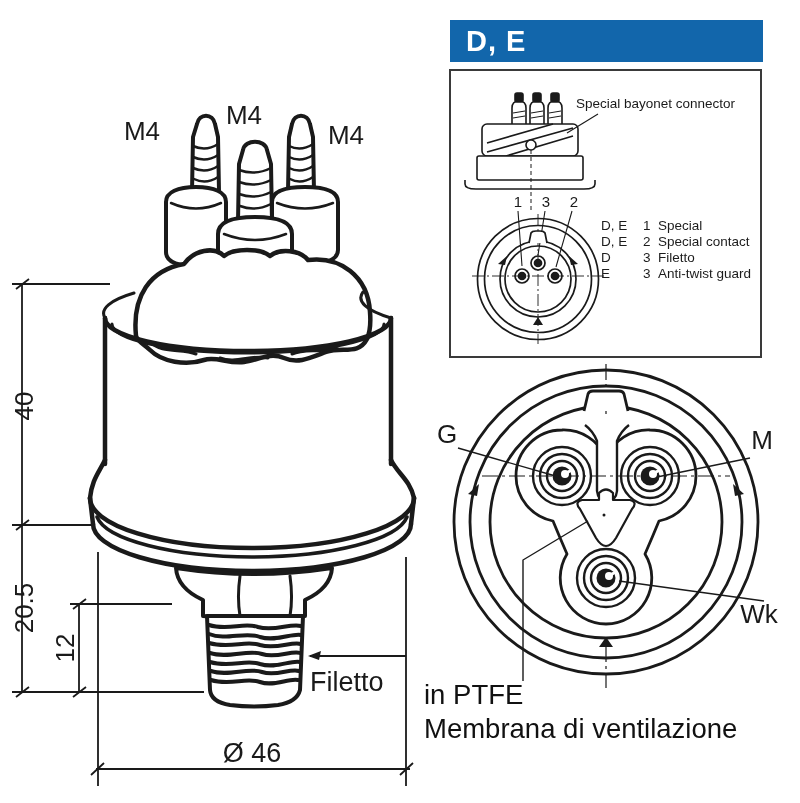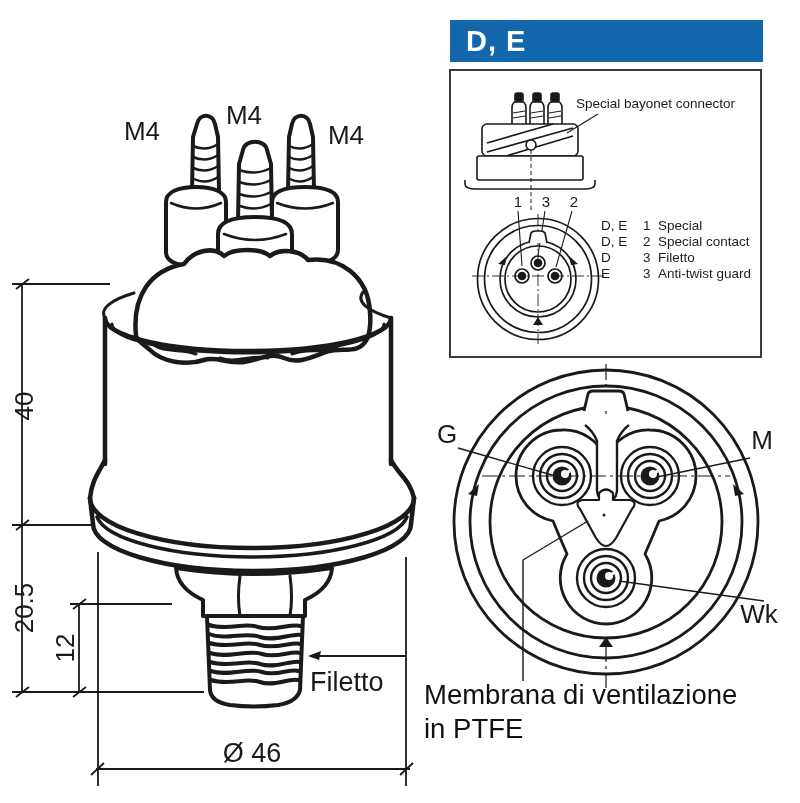--- a/index.html
+++ b/index.html
@@ -48,22 +48,22 @@
     <span>Special contact</span>
     <span>D</span>
     <span>3</span>
     <span>Filetto</span>
     <span>E</span>
     <span>3</span>
     <span>Anti-twist guard</span>
   </div>
 
   <div class="caption">
+    <div>in PTFE</div>
     <div>Membrana di ventilazione</div>
-    <div>in PTFE</div>
   </div>
 
   <svg class="art" width="800" height="803" viewBox="0 0 800 803" font-family="Liberation Sans, DejaVu Sans, sans-serif">
 
     <g stroke="#1a1a1a" fill="none" stroke-linecap="round" stroke-linejoin="round">
 
       <g stroke-width="4">
         <path fill="#fff" d="M192,180 L193,125 L197,112 C199,101 213,101 215,112 L218,125 L219,180 Z"></path>
         <path stroke-width="2.5" d="M193,134 Q206,140 218,132 M193,145 Q206,151 218,143 M193,156 Q206,162 218,154 M194,167 Q206,173 218,165"></path>
         <path fill="#fff" d="M166,190 C166,180 178,175 196,175 C214,175 226,180 226,190 L226,240 C226,250 214,254 196,254 C178,254 166,250 166,240 Z"></path>

